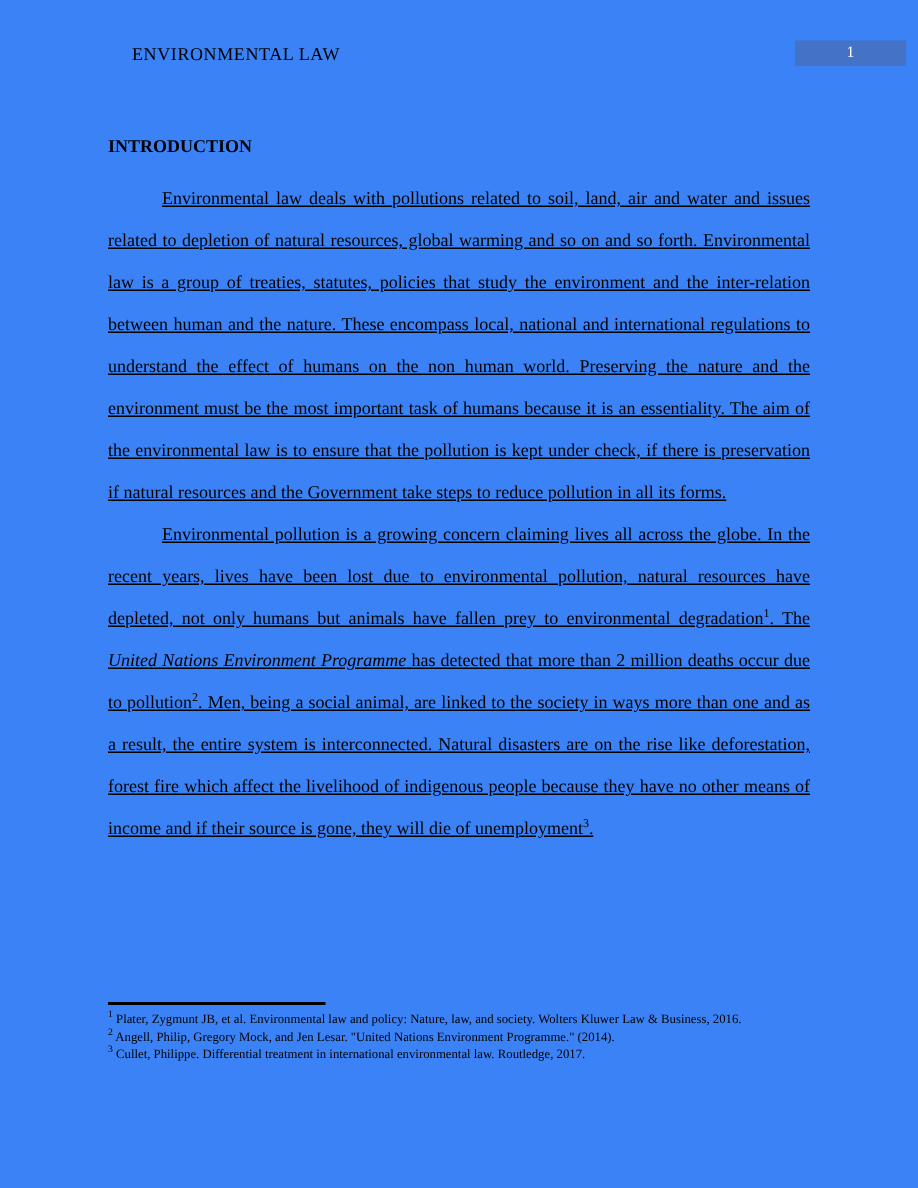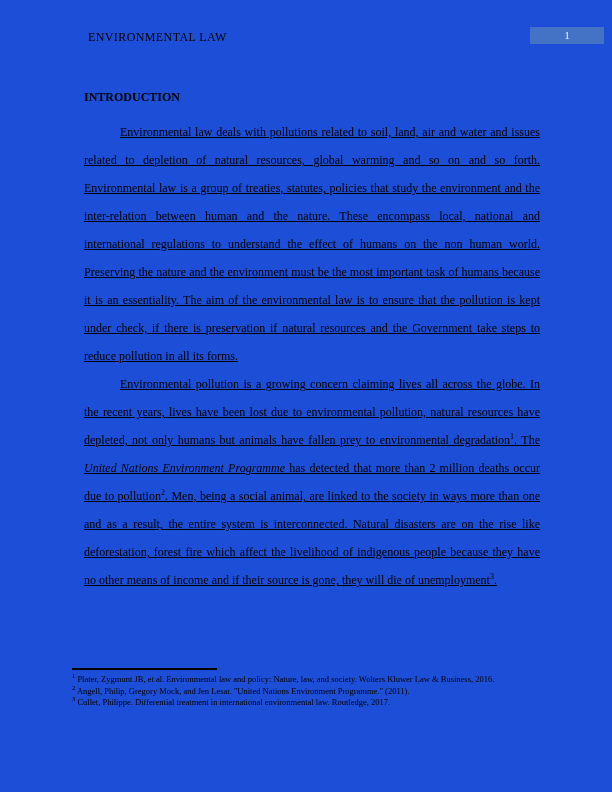--- a/index.html
+++ b/index.html
@@ -4,21 +4,21 @@
 <style>
   html, body {
     margin: 0;
     padding: 0;
     background: #ffffff;
   }
   .page {
     position: relative;
     width: 612px;
     height: 792px;
-    background: #1d4ed8;
+    background: #3b82f6;
     font-family: "Liberation Serif", serif;
     color: #000000;
     overflow: hidden;
     box-sizing: border-box;
   }
   .header {
     position: absolute;
     top: 27px;
     left: 88px;
     right: 8px;
@@ -40,21 +40,20 @@
     display: flex;
     align-items: center;
     justify-content: center;
     box-sizing: border-box;
   }
   .content {
     position: absolute;
     top: 90px;
     left: 72px;
     right: 72px;
-    margin-left: 12px;
   }
   h2.heading {
     font-size: 12px;
     font-weight: bold;
     margin: 28px 0 14px 0;
     line-height: 14px;
   }
   h2.heading.first {
     margin-top: 0;
   }
@@ -116,17 +115,17 @@
     <p class="para"><span>Environmental law deals with pollutions related to soil, land, air and water and issues related to depletion of natural resources, global warming and so on and so forth. Environmental law is a group of treaties, statutes, policies that study the environment and the inter-relation between human and the nature. These encompass local, national and international regulations to understand the effect of humans on the non human world. Preserving the nature and the environment must be the most important task of humans because it is an essentiality. The aim of the environmental law is to ensure that the pollution is kept under check, if there is preservation if natural resources and the Government take steps to reduce pollution in all its forms.</span></p>
 
 
     <p class="para"><span>Environmental pollution is a growing concern claiming lives all across the globe. In the recent years, lives have been lost due to environmental pollution, natural resources have depleted, not only humans but animals have fallen prey to environmental degradation</span><sup>1</sup><span>. The </span><span class="italic">United Nations Environment Programme</span><span> has detected that more than 2 million deaths occur due to pollution</span><sup>2</sup><span>. Men, being a social animal, are linked to the society in ways more than one and as a result, the entire system is interconnected. Natural disasters are on the rise like deforestation, forest fire which affect the livelihood of indigenous people because they have no other means of income and if their source is gone, they will die of unemployment</span><sup>3</sup><span>.</span></p>
 
   </div>
 
   <div class="footnotes">
     <div class="fn-rule"></div>
     <p class="fn"><sup>1</sup><span> Plater, Zygmunt JB, et al. Environmental law and policy: Nature, law, and society. Wolters Kluwer Law &amp; Business, 2016.</span></p>
-    <p class="fn"><sup>2</sup><span> Angell, Philip, Gregory Mock, and Jen Lesar. "United Nations Environment Programme." (2011).</span></p>
+    <p class="fn"><sup>2</sup><span> Angell, Philip, Gregory Mock, and Jen Lesar. "United Nations Environment Programme." (2014).</span></p>
     <p class="fn"><sup>3</sup><span> Cullet, Philippe. Differential treatment in international environmental law. Routledge, 2017.</span></p>
   </div>
 
 </div>
 
 </body></html>

